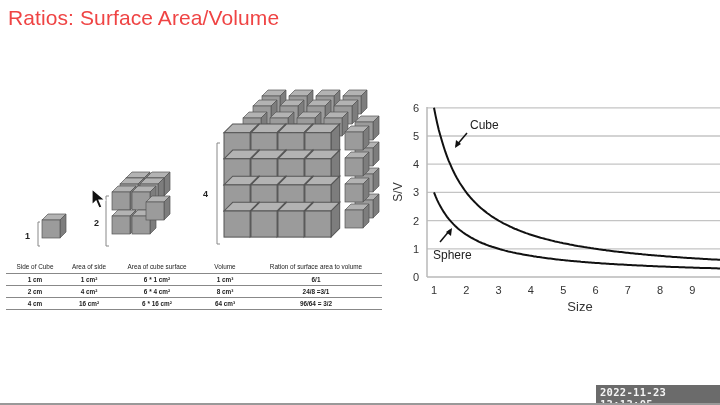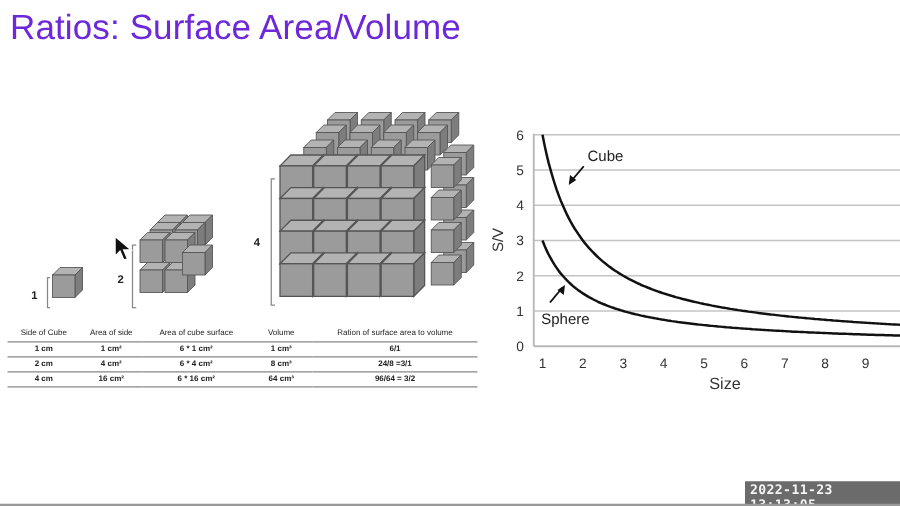--- a/index.html
+++ b/index.html
@@ -3,21 +3,21 @@
 <meta charset="utf-8">
 <style>
   html, body { margin: 0; padding: 0; }
   body {
     width: 720px; height: 405px; overflow: hidden;
     background: #ffffff; position: relative;
     font-family: "Liberation Sans", sans-serif; color: #111;
   }
   .title {
     position: absolute; left: 8px; top: 6px;
-    font-size: 28px; font-weight: normal; color: #6d28d9; letter-spacing: 0.1px;
+    font-size: 21px; font-weight: normal; color: #ef4444; letter-spacing: 0.1px;
   }
   .cubes { position: absolute; left: 0; top: 0; width: 400px; height: 260px; }
   .table-wrap {
     position: absolute; left: 6px; top: 259px; width: 376px;
     font-family: "Liberation Sans", sans-serif; font-size: 6.4px; color: #222;
   }
   table { border-collapse: collapse; width: 100%; }
   th, td { text-align: center; padding: 0; height: 11px; white-space: nowrap; }
   th { font-weight: normal; border-bottom: 1.5px solid #888; height: 14px; }
   td { font-weight: bold; border-bottom: 1.5px solid #888; }

